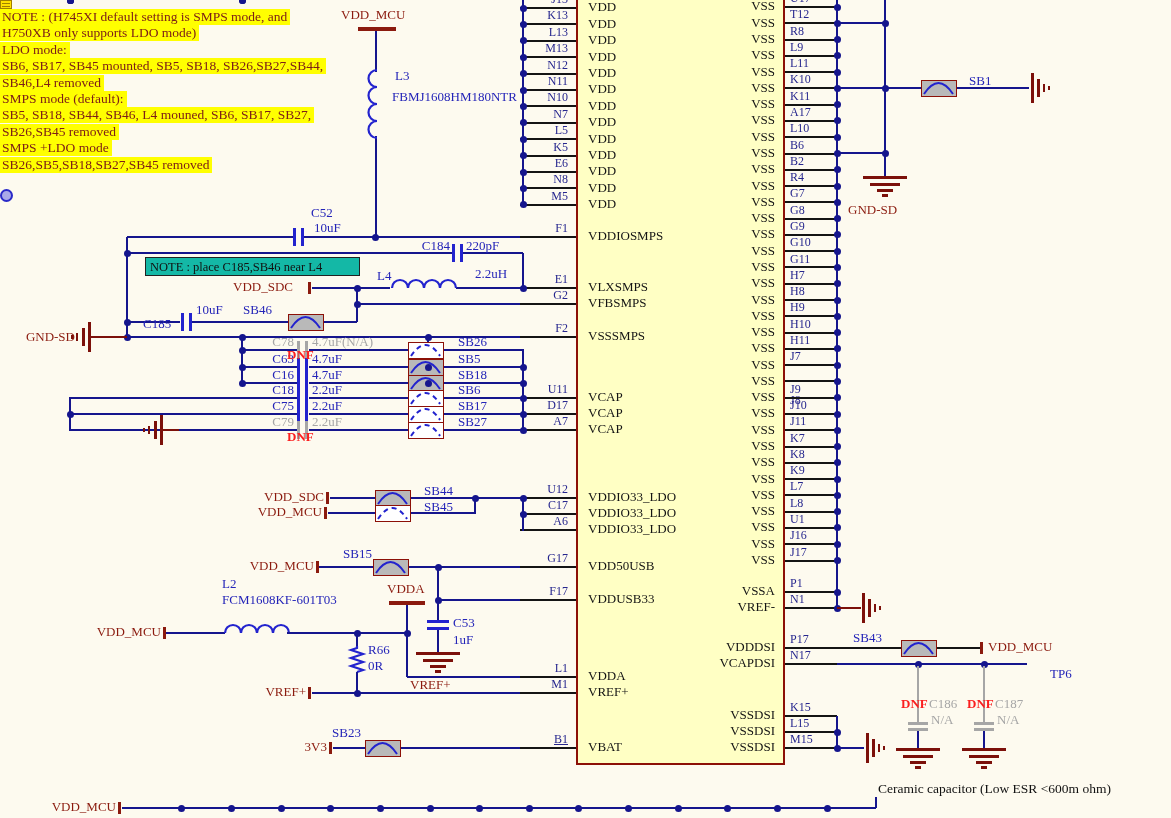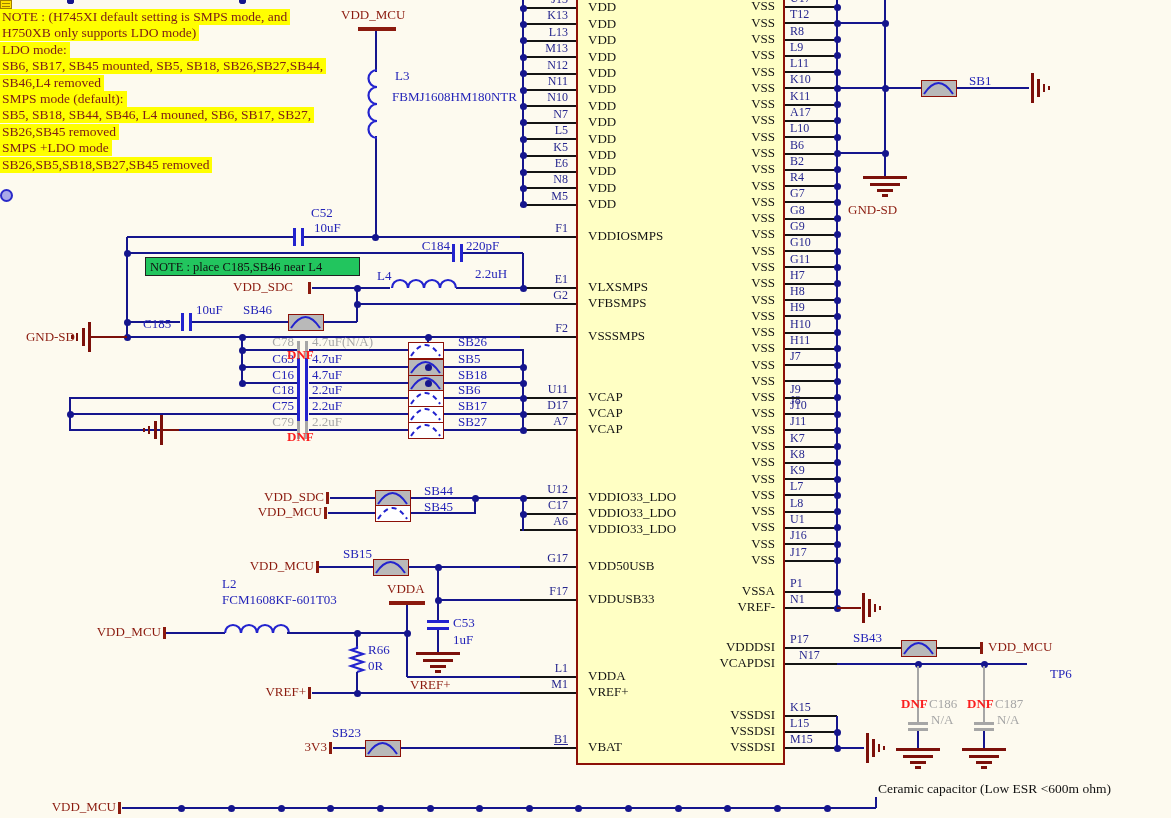--- a/index.html
+++ b/index.html
@@ -4,21 +4,21 @@
 <style>
   *{box-sizing:border-box;margin:0;padding:0}
   html,body{background:#FDFAEF}
   #canvas{position:relative;width:1171px;height:818px;background:#FDFAEF;
     font-family:"Liberation Serif",serif;overflow:hidden}
   .t{position:absolute;white-space:nowrap;line-height:1.05}
   .w{position:absolute}
   .dot{position:absolute;width:7px;height:7px;border-radius:50%}
   .sbbody{position:absolute;border:1.5px solid #8C1007}
   .chip{position:absolute;border:2px solid #8C1007;border-top:none;background:#FFFFC4}
-  .notebox{position:absolute;border:1px solid #222;background:#22c55e}
+  .notebox{position:absolute;border:1px solid #222;background:#14b8a6}
   .hl{background:#FFFF00;padding:0 3px 1px 2px}
   svg{position:absolute;overflow:visible}
 </style>
 </head>
 <body>
 
 <div id="canvas">
     <div class="chip" style="left: 576px; top: 0px; width: 209px; height: 765px;"></div>
     <div style="left: 8px; top: 32px; width: 12px; height: 9px; background: rgb(255, 224, 0); border: 1px solid rgb(160, 128, 0);">
       <div style="margin:2px 1px;height:1px;background:#A08000"></div>
@@ -301,21 +301,21 @@
     <div class="t" style="top: 740.46px; font-size: 13px; color: rgb(20, 20, 20); font-weight: normal; left: 588px;">VBAT</div>
     <div class="w" style="left: 785px; top: 591px; width: 52px; height: 2px; background: rgb(20, 20, 20);"></div>
     <div class="t" style="top: 577.04px; font-size: 12px; color: rgb(38, 38, 142); font-weight: normal; left: 790px;">P1</div>
     <div class="t" style="top: 584.46px; font-size: 13px; color: rgb(20, 20, 20); font-weight: normal; right: 396px;">VSSA</div>
     <div class="w" style="left: 785px; top: 607px; width: 52px; height: 2px; background: rgb(20, 20, 20);"></div>
     <div class="t" style="top: 593.04px; font-size: 12px; color: rgb(38, 38, 142); font-weight: normal; left: 790px;">N1</div>
     <div class="t" style="top: 600.46px; font-size: 13px; color: rgb(20, 20, 20); font-weight: normal; right: 396px;">VREF-</div>
     <div class="t" style="top: 633.04px; font-size: 12px; color: rgb(38, 38, 142); font-weight: normal; left: 790px;">P17</div>
     <div class="t" style="top: 640.46px; font-size: 13px; color: rgb(20, 20, 20); font-weight: normal; right: 396px;">VDDDSI</div>
     <div class="w" style="left: 785px; top: 663px; width: 52px; height: 2px; background: rgb(20, 20, 20);"></div>
-    <div class="t" style="top: 649.04px; font-size: 12px; color: rgb(38, 38, 142); font-weight: normal; left: 790px; margin-left: 9px;">N17</div>
+    <div class="t" style="top: 649.04px; font-size: 12px; color: rgb(38, 38, 142); font-weight: normal; left: 790px;">N17</div>
     <div class="t" style="top: 656.46px; font-size: 13px; color: rgb(20, 20, 20); font-weight: normal; right: 396px;">VCAPDSI</div>
     <div class="w" style="left: 785px; top: 715px; width: 52px; height: 2px; background: rgb(20, 20, 20);"></div>
     <div class="t" style="top: 701.04px; font-size: 12px; color: rgb(38, 38, 142); font-weight: normal; left: 790px;">K15</div>
     <div class="t" style="top: 708.46px; font-size: 13px; color: rgb(20, 20, 20); font-weight: normal; right: 396px;">VSSDSI</div>
     <div class="w" style="left: 785px; top: 731px; width: 52px; height: 2px; background: rgb(20, 20, 20);"></div>
     <div class="t" style="top: 717.04px; font-size: 12px; color: rgb(38, 38, 142); font-weight: normal; left: 790px;">L15</div>
     <div class="t" style="top: 724.46px; font-size: 13px; color: rgb(20, 20, 20); font-weight: normal; right: 396px;">VSSDSI</div>
     <div class="w" style="left: 785px; top: 747px; width: 52px; height: 2px; background: rgb(20, 20, 20);"></div>
     <div class="t" style="top: 733.04px; font-size: 12px; color: rgb(38, 38, 142); font-weight: normal; left: 790px;">M15</div>
     <div class="t" style="top: 740.46px; font-size: 13px; color: rgb(20, 20, 20); font-weight: normal; right: 396px;">VSSDSI</div>

